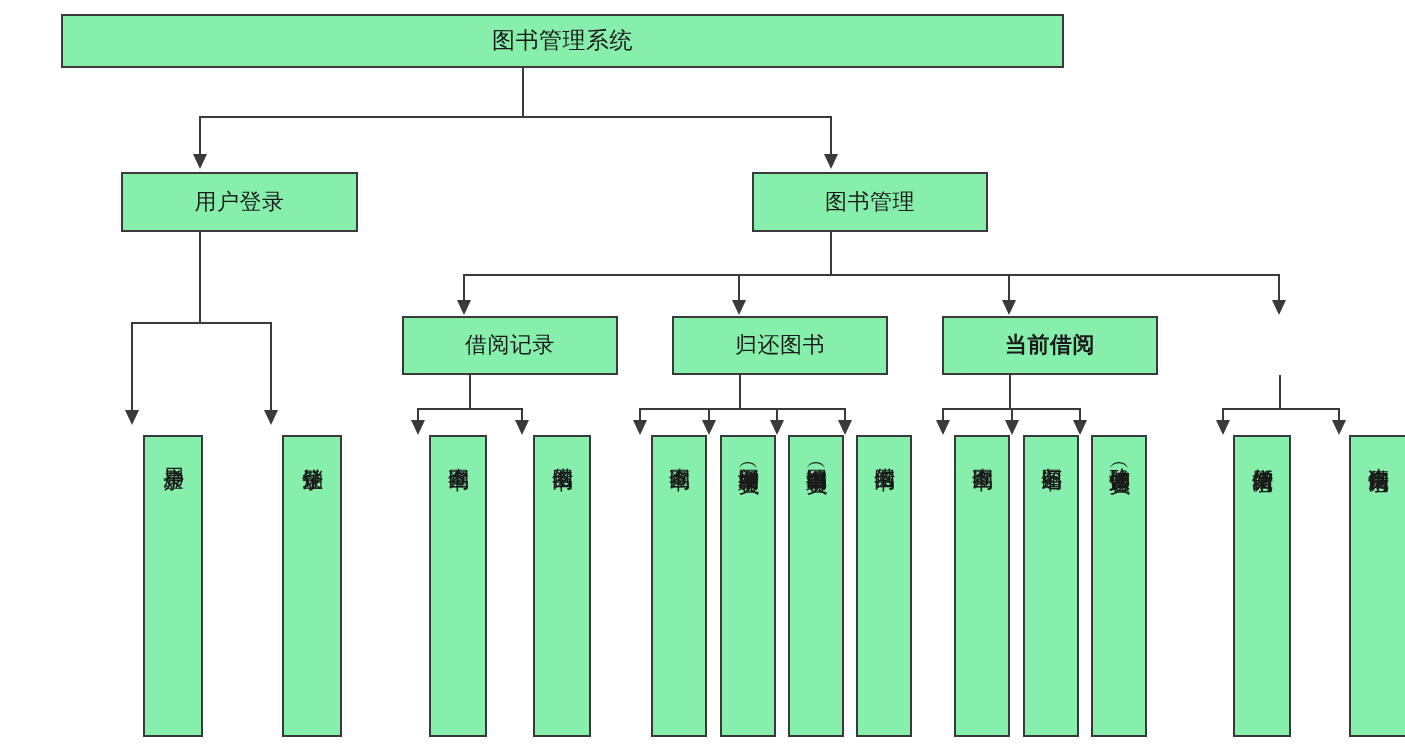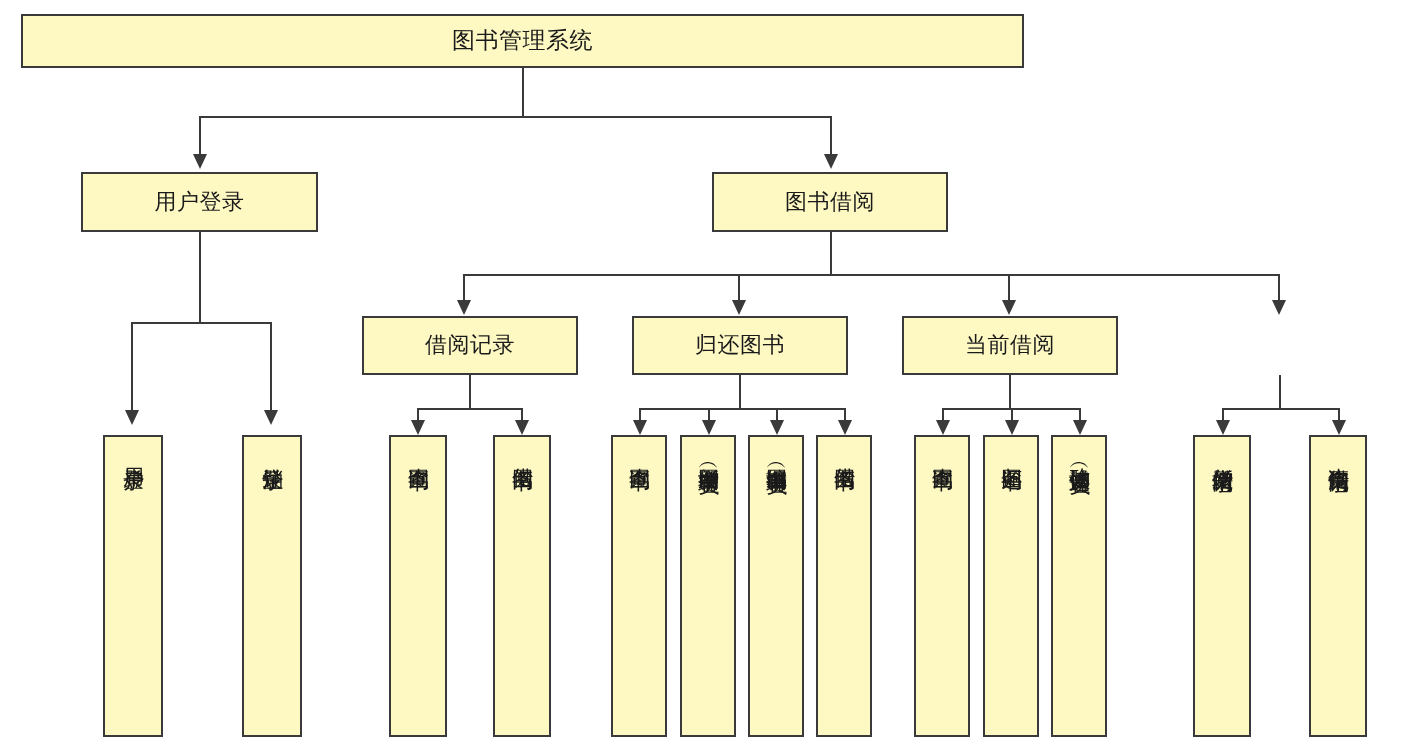--- a/index.html
+++ b/index.html
@@ -16,25 +16,26 @@
     width: 1405px;
     height: 747px;
     background: #ffffff;
     overflow: hidden;
   }
 
   
   .node {
     position: absolute;
     box-sizing: border-box;
-    background: #fef9c3;
+    background: #86efac;
     border: 2px solid #3a3a3a;
     display: flex;
     align-items: center;
     justify-content: center;
+    margin-left: 40px;
   }
   .node .label {
     color: #1a1a1a;
     font-size: 22px;
     line-height: 1.2;
     letter-spacing: 0.5px;
     white-space: nowrap;
     text-align: center;
   }
   .node.root .label { font-size: 23px; }
@@ -103,21 +104,21 @@
 
   <div class="ln v" style="left:199px; top:116px; height:40px;"></div>
   <div class="arrow" style="left:193px; top:154px;"></div>
   <div class="ln v" style="left:830px; top:116px; height:40px;"></div>
   <div class="arrow" style="left:824px; top:154px;"></div>
 
   <div class="node lvl2" style="left:81px; top:172px; width:237px; height:60px;">
     <span class="label">用户登录</span>
   </div>
   <div class="node lvl2" style="left:712px; top:172px; width:236px; height:60px;">
-    <span class="label">图书借阅</span>
+    <span class="label">图书管理</span>
   </div>
 
   <div class="ln v" style="left:199px; top:232px; height:90px;"></div>
   <div class="ln h" style="left:131px; top:322px; width:140px;"></div>
   <div class="ln v" style="left:131px; top:322px; height:90px;"></div>
   <div class="arrow" style="left:125px; top:410px;"></div>
   <div class="ln v" style="left:270px; top:322px; height:90px;"></div>
   <div class="arrow" style="left:264px; top:410px;"></div>
 
   <div class="ln v" style="left:830px; top:232px; height:42px;"></div>
@@ -130,21 +131,21 @@
   <div class="arrow" style="left:1002px; top:300px;"></div>
   <div class="ln v" style="left:1278px; top:274px; height:32px;"></div>
   <div class="arrow" style="left:1272px; top:300px;"></div>
 
   <div class="node lvl3" style="left:362px; top:316px; width:216px; height:59px;">
     <span class="label">借阅记录</span>
   </div>
   <div class="node lvl3" style="left:632px; top:316px; width:216px; height:59px;">
     <span class="label">归还图书</span>
   </div>
-  <div class="node lvl3" style="left:902px; top:316px; width:216px; height:59px;">
+  <div class="node lvl3" style="left:902px; top:316px; width:216px; height:59px;font-weight:bold;">
     <span class="label">当前借阅</span>
   </div>
 
   <div class="ln v" style="left:469px; top:375px; height:33px;"></div>
   <div class="ln h" style="left:417px; top:408px; width:106px;"></div>
   <div class="ln v" style="left:417px; top:408px; height:14px;"></div>
   <div class="arrow" style="left:411px; top:420px;"></div>
   <div class="ln v" style="left:521px; top:408px; height:14px;"></div>
   <div class="arrow" style="left:515px; top:420px;"></div>
 

